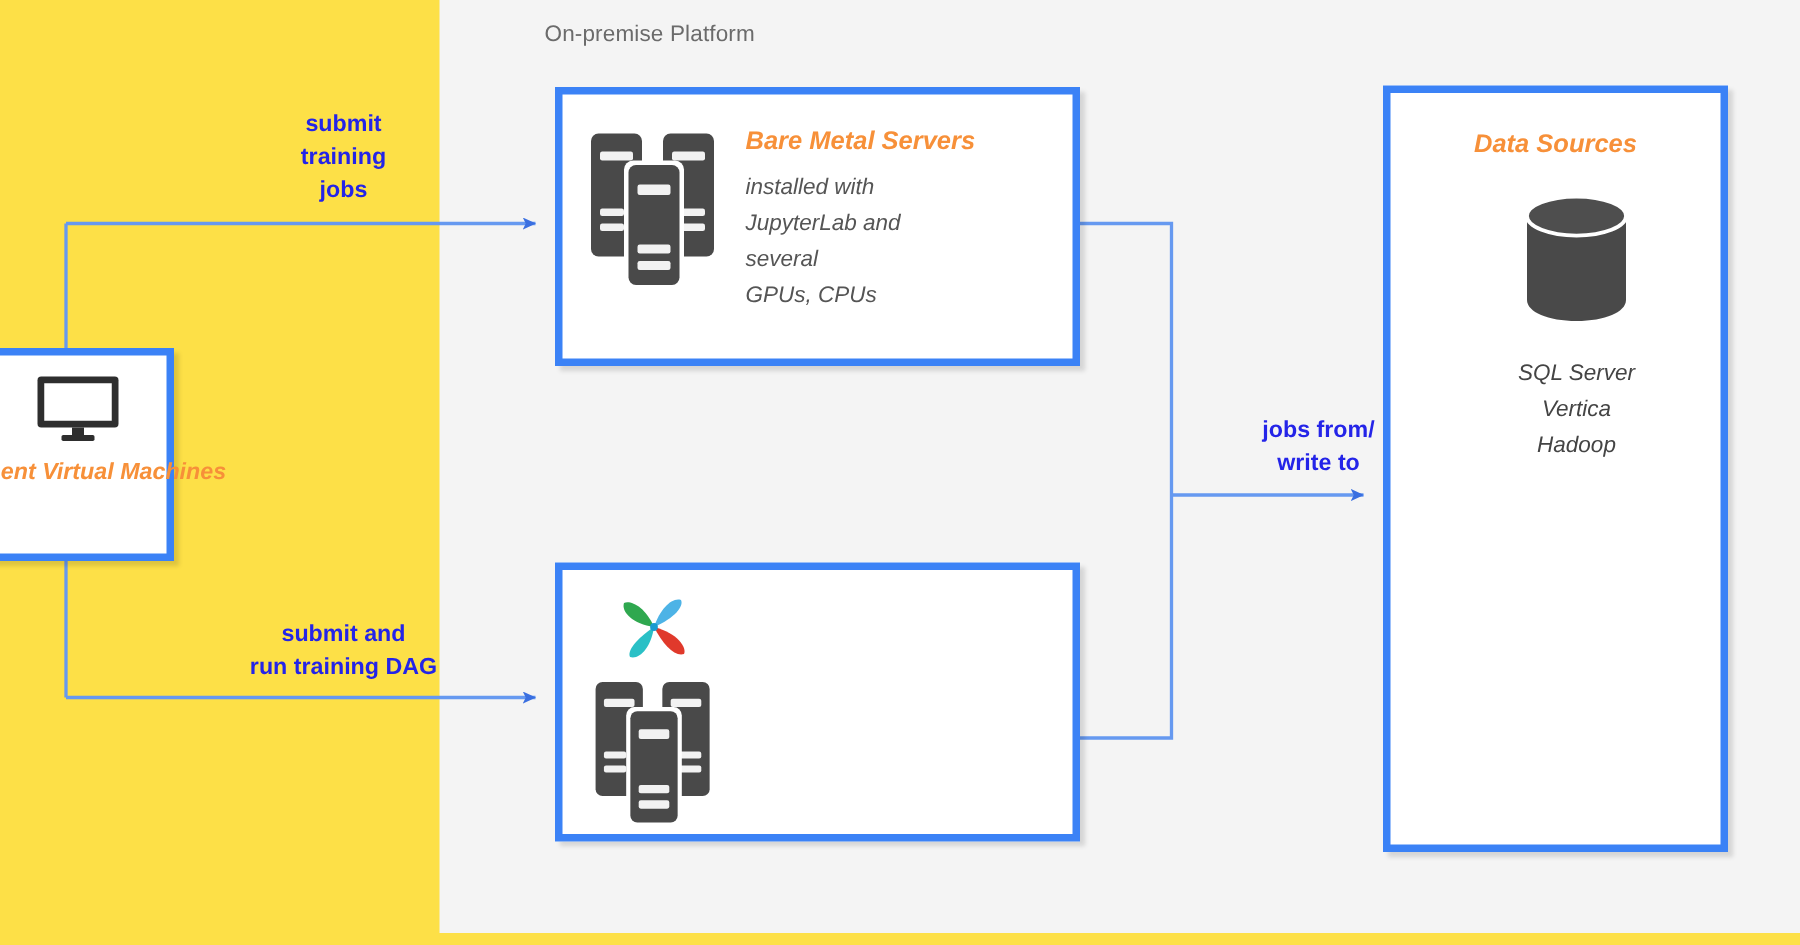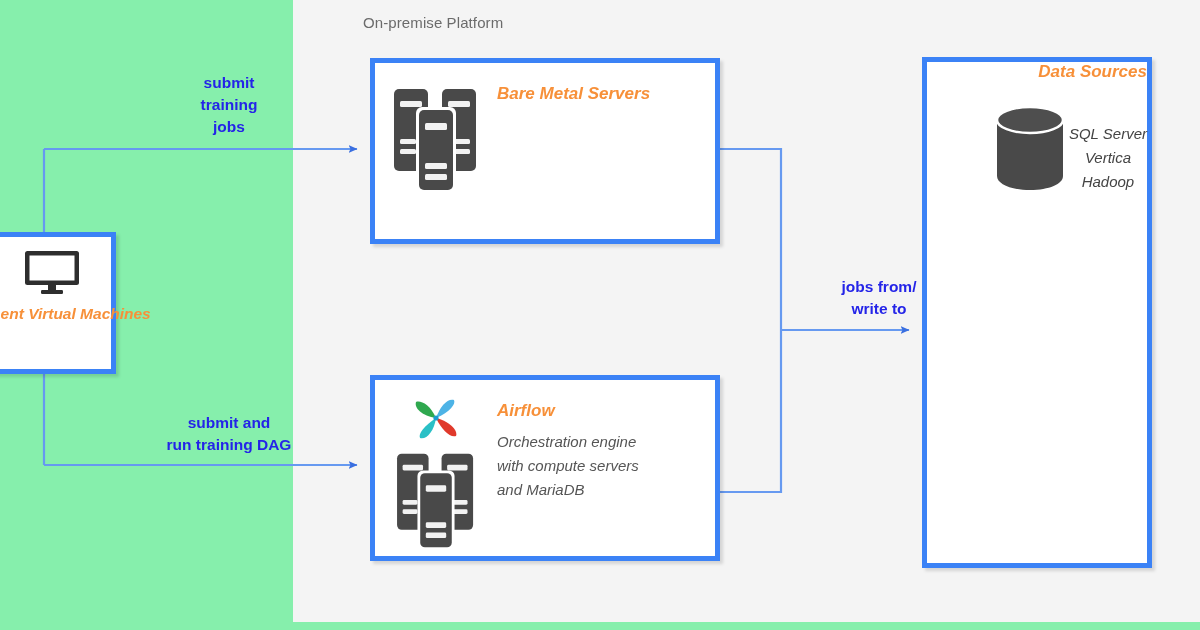--- a/index.html
+++ b/index.html
@@ -3,21 +3,21 @@
 <meta charset="utf-8">
 <title>On-premise Platform Architecture</title>
 <style>
   html,body{margin:0;padding:0;}
   body{
     width:1200px;height:630px;
     background:#ffffff;
     font-family:"Liberation Sans", sans-serif;
     overflow:hidden;
   }
-  #canvas{position:relative;width:1200px;height:630px;background:#86efac;}
+  #canvas{position:relative;width:1200px;height:630px;background:#fde047;}
 
   
   .platform-region{
     position:absolute;
     left:293px;top:0;width:907px;height:622px;
     background:#f4f4f4;
   }
   .platform-title{
     position:absolute;
     left:363px;top:14px;
@@ -91,32 +91,32 @@
     font-size:15px;
     line-height:24px;
     white-space:pre-line;
   }
   .airflow .svc-icon-col{padding-top:12px;}
   .airflow .svc-text-col{padding-top:20px;}
 
   
   .data-sources{
     left:922px;top:57px;width:230px;height:511px;
-    display:flex;flex-direction:column;align-items:flex-end;
-    box-sizing:border-box;
+    display:flex;flex-direction:column;align-items:center;
+    padding-top:24px;box-sizing:border-box;
   }
   .ds-title{
     color:#f79039;font-weight:bold;font-size:17px;
     margin-bottom:22px;white-space:nowrap;
   }
   .ds-caption{
     color:#444444;font-size:15px;line-height:24px;
     text-align:center;white-space:pre-line;
   }
-  .ds-block{display:flex;flex-direction:row;align-items:center;margin-left:28px;}
+  .ds-block{display:flex;flex-direction:column;align-items:center;margin-left:28px;}
   .ds-block.db{margin-bottom:54px;}
   .ds-block .icon{margin-bottom:14px;}
 
   
   #wires{position:absolute;left:0;top:0;width:1200px;height:630px;pointer-events:none;}
 
   
   .edge-label{
     position:absolute;
     color:#2424e8;
@@ -205,20 +205,24 @@
             <rect x="24" y="22" width="40" height="86" rx="6" fill="#ffffff"></rect>
             <rect x="27" y="25" width="34" height="80" rx="5" fill="#494949"></rect>
             <rect x="33" y="38" width="22" height="7" rx="1.5" fill="#f2f2f2"></rect>
             <rect x="33" y="78" width="22" height="6" rx="1.5" fill="#f2f2f2"></rect>
             <rect x="33" y="89" width="22" height="6" rx="1.5" fill="#f2f2f2"></rect>
           </svg>
         </span>
       </div>
       <div class="svc-text-col">
         <div class="svc-title">Bare Metal Servers</div>
+        <div class="svc-desc">installed with
+JupyterLab and
+several
+GPUs, CPUs</div>
       </div>
     </div>
   </div>
 
   <div class="card airflow">
     <div class="svc-inner">
       <div class="svc-icon-col">
         <span>
           <svg width="52" height="52" viewBox="0 0 52 52" xmlns="http://www.w3.org/2000/svg">
 
@@ -240,26 +244,20 @@
             <rect x="62" y="54" width="16" height="5" rx="1.5" fill="#f2f2f2"></rect>
             <rect x="62" y="64" width="16" height="5" rx="1.5" fill="#f2f2f2"></rect>
             <rect x="24" y="22" width="40" height="86" rx="6" fill="#ffffff"></rect>
             <rect x="27" y="25" width="34" height="80" rx="5" fill="#494949"></rect>
             <rect x="33" y="38" width="22" height="7" rx="1.5" fill="#f2f2f2"></rect>
             <rect x="33" y="78" width="22" height="6" rx="1.5" fill="#f2f2f2"></rect>
             <rect x="33" y="89" width="22" height="6" rx="1.5" fill="#f2f2f2"></rect>
           </svg>
         </span>
       </div>
-      <div class="svc-text-col">
-        <div class="svc-title">Airflow</div>
-        <div class="svc-desc">Orchestration engine
-with compute servers
-and MariaDB</div>
-      </div>
     </div>
   </div>
 
   <div class="card data-sources">
     <div class="ds-title">Data Sources</div>
 
     <div class="ds-block db">
       <span class="icon">
         <svg width="78" height="90" viewBox="0 0 78 90" xmlns="http://www.w3.org/2000/svg">
           <path d="M6,18 L6,72 C6,80 20,86 39,86 C58,86 72,80 72,72 L72,18 Z" fill="#494949"></path>

